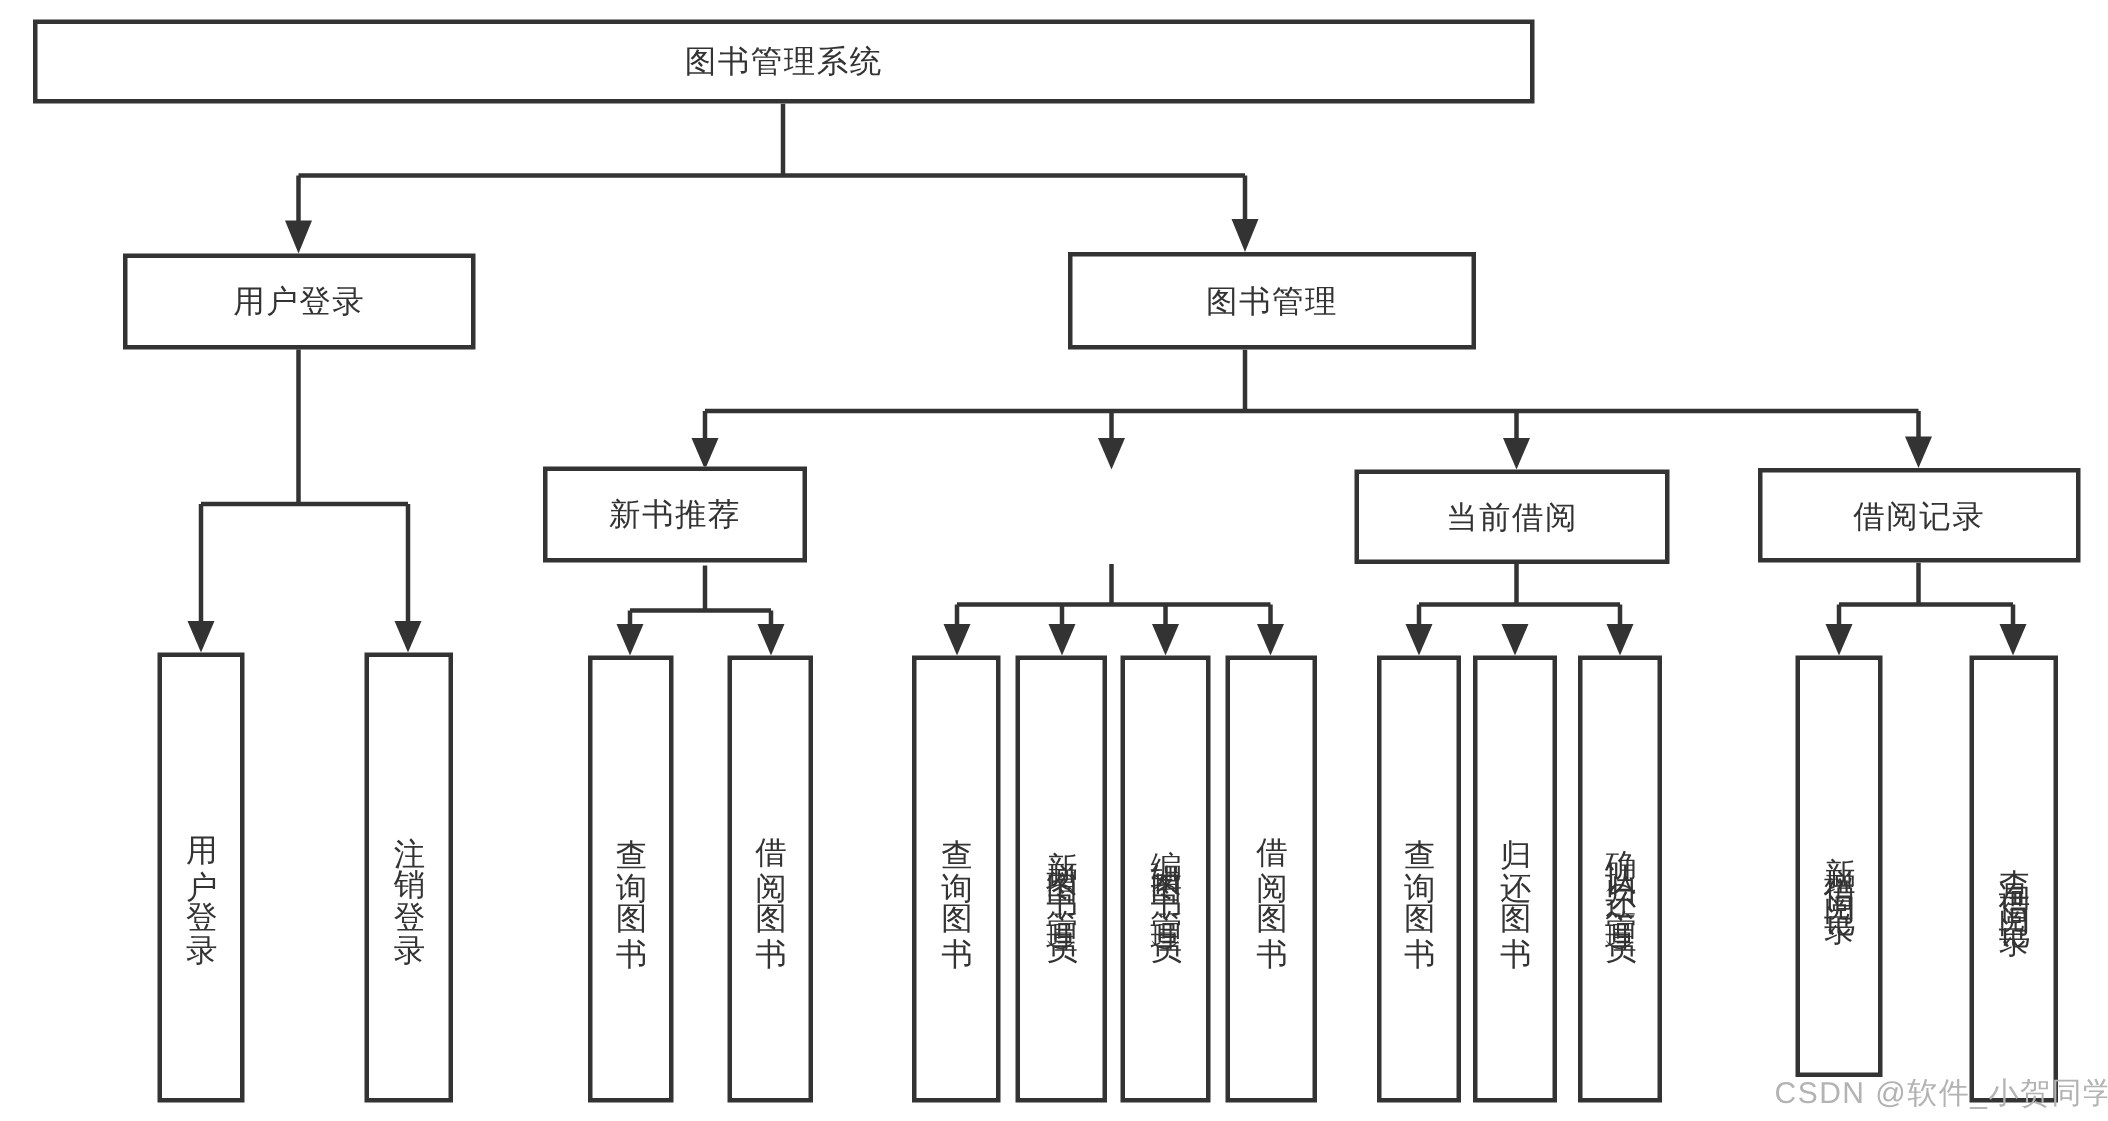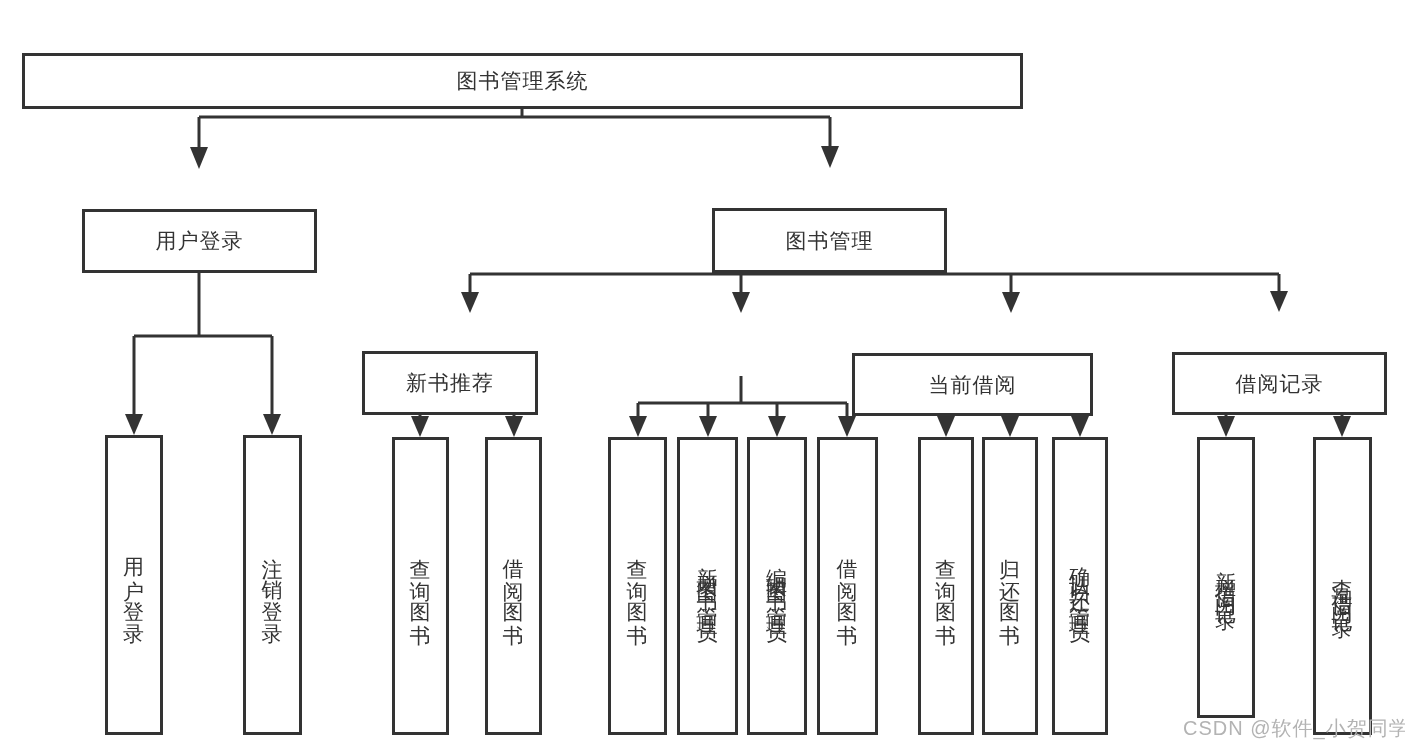--- a/index.html
+++ b/index.html
@@ -23,21 +23,20 @@
     border: 3px solid #333333;
     background: #ffffff;
     display: flex;
     align-items: center;
     justify-content: center;
     color: #333333;
   }
   .hnode {
     font-size: 21px;
     letter-spacing: 1px;
-    margin-top: 40px;
   }
   .vnode span {
     writing-mode: vertical-rl;
     text-orientation: mixed;
     font-size: 21px;
     line-height: 1;
     color: #333333;
   }
   .v-short span { letter-spacing: 22px; }
   .v-med   span { letter-spacing: 8px; }
@@ -141,24 +140,24 @@
     </g>
     <g fill="#333333" stroke="none">
       <polygon points="1217,416 1235,416 1226,437"></polygon>
       <polygon points="1333,416 1351,416 1342,437"></polygon>
     </g>
   </svg>
 
   <div class="node hnode" style="left:22px; top:13px; width:1001px; height:56px;">图书管理系统</div>
 
   <div class="node hnode" style="left:82px; top:169px; width:235px; height:64px;">用户登录</div>
-  <div class="node hnode" style="left:712px; top:168px; width:235px; height:65px;">图书管理</div>
+  <div class="node hnode" style="left:712px; top:168px; width:272px; height:65px;">图书管理</div>
 
   <div class="node hnode" style="left:362px; top:311px; width:176px; height:64px;">新书推荐</div>
-  <div class="node hnode" style="left:852px; top:313px; width:241px; height:63px;">当前借阅</div>
+  <div class="node hnode" style="left:903px; top:313px; width:210px; height:63px;">当前借阅</div>
   <div class="node hnode" style="left:1172px; top:312px; width:215px; height:63px;">借阅记录</div>
 
   <div class="node vnode v-short" style="left:105px; top:435px; width:58px; height:300px;">
     <span>用户登录</span>
   </div>
   <div class="node vnode v-short" style="left:243px; top:435px; width:59px; height:300px;">
     <span>注销登录</span>
   </div>
 
   <div class="node vnode v-short" style="left:392px; top:437px; width:57px; height:298px;">

